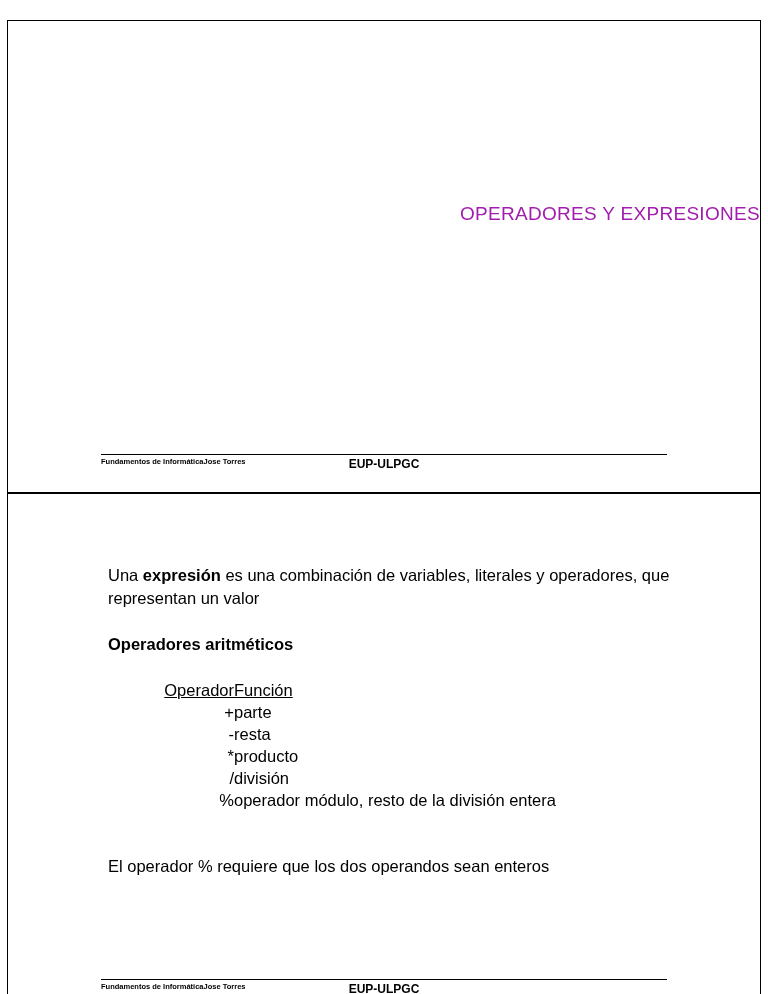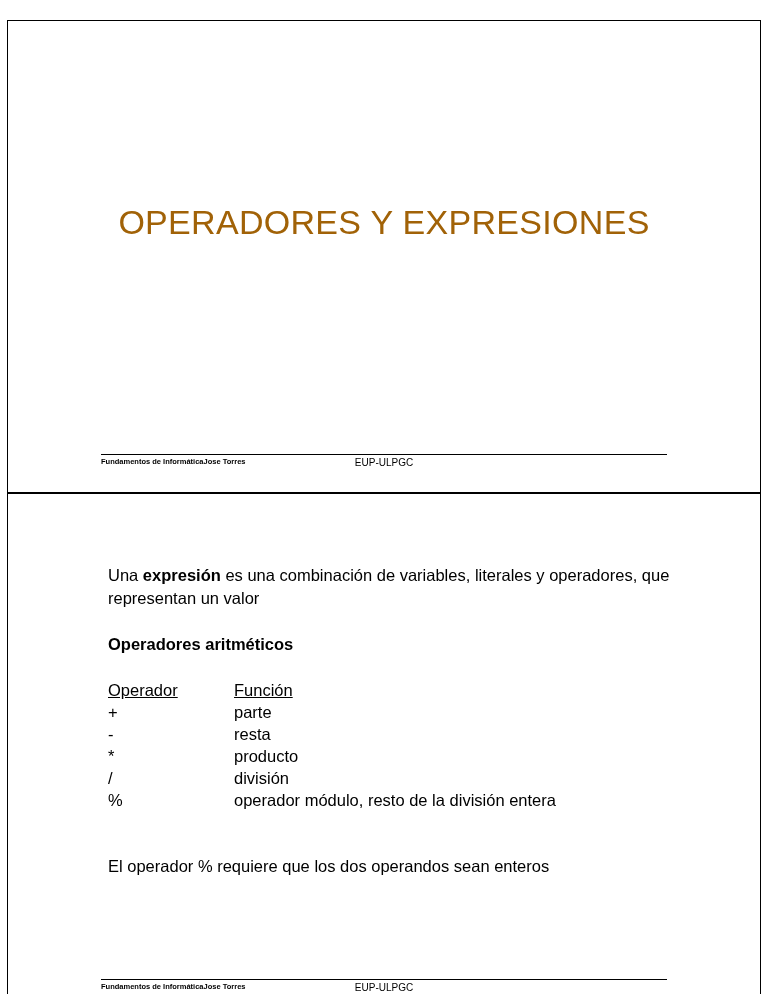--- a/index.html
+++ b/index.html
@@ -39,24 +39,24 @@
   .slide-inner {
     position: relative;
     width: 100%;
     height: 100%;
   }
   .slide-title {
     position: absolute;
     top: 182px;
     left: 0;
     width: 100%;
-    text-align: center;
-    font-size: 34px;
+    text-align: right;
+    font-size: 19px;
     letter-spacing: 0.3px;
-    color: #a16207;
+    color: #a21caf;
   }
   .footer {
     position: absolute;
     left: 93px;
     right: 93px;
     bottom: 22px;
     height: 16px;
   }
   .footer-rule {
     position: absolute;
@@ -74,22 +74,22 @@
     justify-content: flex-start;
     font-size: 7.5px;
     font-weight: bold;
     color: #000000;
   }
   .footer-center {
     position: absolute;
     left: 50%;
     transform: translateX(-50%);
     top: 3px;
-    font-size: 10px;
-    font-weight: normal;
+    font-size: 12px;
+    font-weight: bold;
   }
   .body-area {
     position: absolute;
     left: 100px;
     right: 60px;
     top: 70px;
     font-size: 16.5px;
     line-height: 23px;
   }
   .para {
@@ -109,20 +109,21 @@
     font-size: 16.5px;
     line-height: 22px;
   }
   table.ops td {
     padding: 0;
     vertical-align: top;
   }
   table.ops td.col1 {
     width: 126px;
     white-space: nowrap;
+    text-align: right;
   }
   .uline {
     text-decoration: underline;
   }
 </style>
 </head>
 <body>
 
 <div class="page">
 

